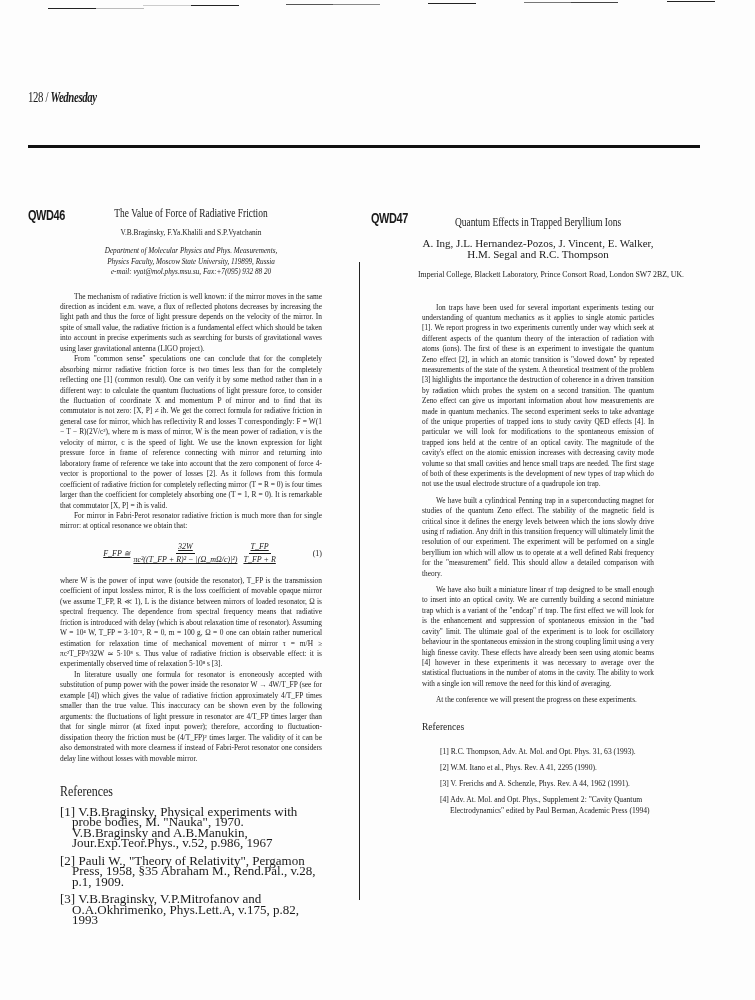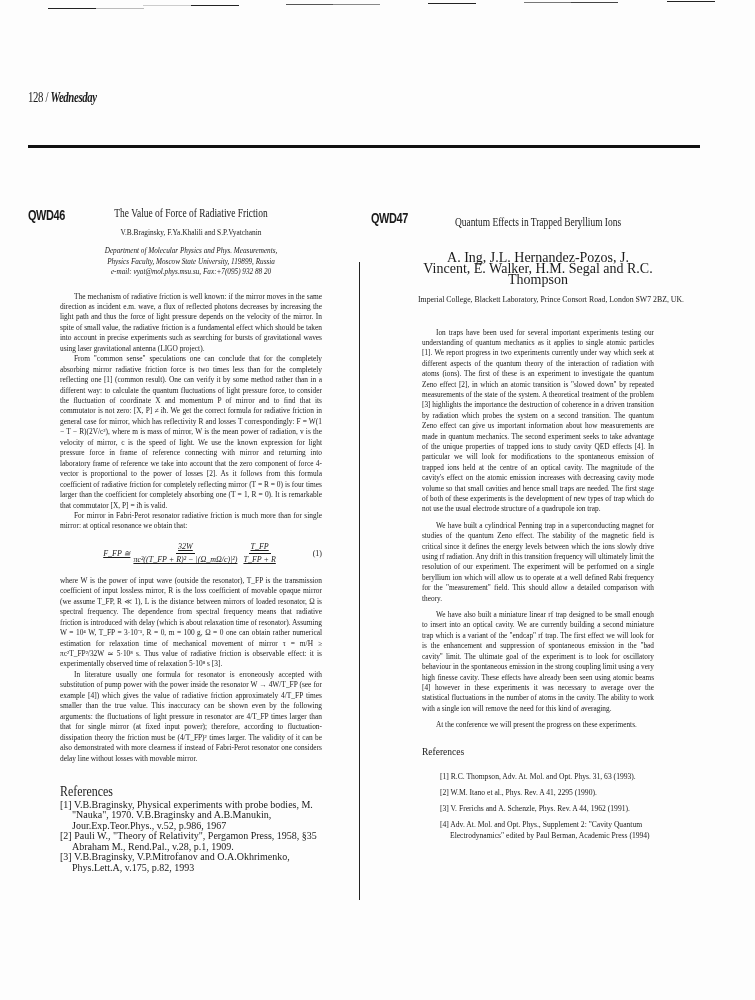--- a/index.html
+++ b/index.html
@@ -9,33 +9,33 @@
     }
     .topmarks { position: absolute; top: 4px; left: 0; width: 755px; height: 4px; }
     .topmarks span { position: absolute; height: 1px; background: #222; }
     .page-header { position: absolute; left: 28px; top: 89px; font-size: 15px; letter-spacing: -0.5px; transform: scaleX(0.72); transform-origin: left; white-space: nowrap; }
     .page-header .day { font-style: italic; font-weight: bold; }
     .hrule { position: absolute; left: 28px; top: 145px; width: 672px; height: 3px; background: #111; }
     .vrule { position: absolute; left: 359px; top: 262px; width: 1px; height: 638px; background: #222; }
     .code { position: absolute; font-family: "Liberation Sans", sans-serif; font-weight: bold; font-size: 14px; transform: scaleX(0.78); transform-origin: left; letter-spacing: -0.5px; }
     .col { position: absolute; }
     .title { text-align: center; font-size: 11.5px; transform: scaleX(0.82); white-space: nowrap; }
-    .authors { text-align: center; font-size: 14px; margin-top: 24px; line-height: 11px; }
+    .authors { text-align: center; font-size: 11px; margin-top: 10px; line-height: 11px; }
     .affil { text-align: center; font-size: 7.2px; font-style: italic; line-height: 10.5px; margin-top: 8px; }
     .body-text { font-size: 7.4px; line-height: 10.45px; text-align: justify; margin-top: 14px; }
     .body-text p { margin: 0 0 0 0; text-indent: 14px; }
     .body-text p.gap { margin-top: 6px; }
     .eq { display: flex; align-items: center; justify-content: center; font-size: 8px; margin: 10px 0 10px 0; position: relative; font-style: italic; text-decoration: underline; }
     .eq .frac { display: inline-flex; flex-direction: column; align-items: center; margin: 0 3px; }
     .eq .frac .num { border-bottom: 0.8px solid #111; padding: 0 2px 1px; }
     .eq .frac .den { padding-top: 1px; }
     .eq .num-label { position: absolute; right: 0; font-style: normal; }
     .refs-head-l { font-size: 14px; margin-top: 20px; transform: scaleX(0.85); transform-origin: left; }
     .refs-head-r { font-size: 9.5px; margin-top: 16px; }
-    .ref { font-size: 10px; line-height: 10.5px; padding-left: 12px; text-indent: -12px; }
+    .ref { font-size: 13px; line-height: 10.5px; margin-top: 7px; padding-left: 12px; text-indent: -12px; }
     .ref-r { font-size: 7.6px; line-height: 11px; margin-top: 5px; padding-left: 28px; text-indent: -10px; }
   </style>
 </head>
 <body>
 
 <div class="topmarks">
   <span style="left:48px;width:48px;top:4px"></span>
   <span style="left:96px;width:48px;top:4px;background:#bbb"></span>
   <span style="left:143px;width:48px;top:1px;background:#ccc"></span>
   <span style="left:191px;width:48px;top:1px"></span>

